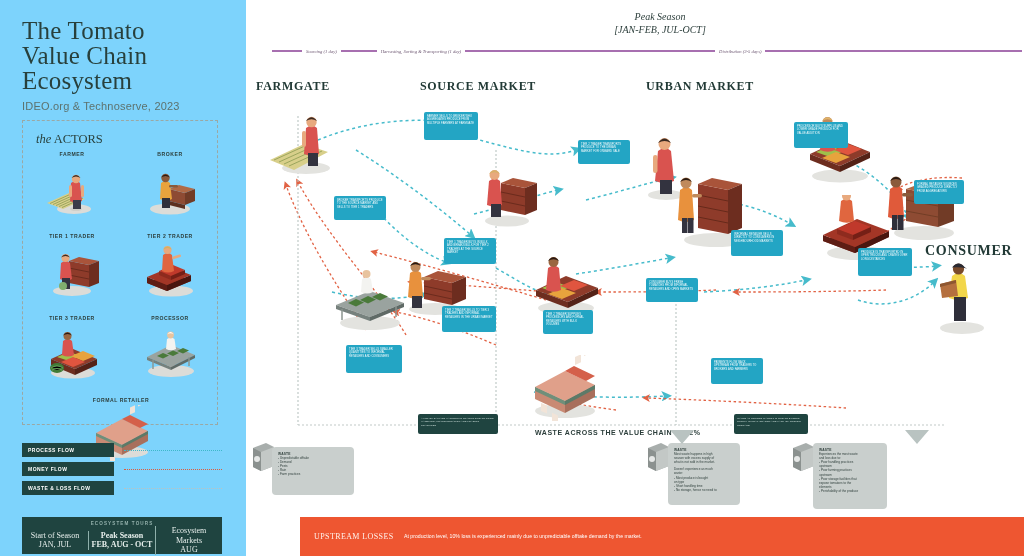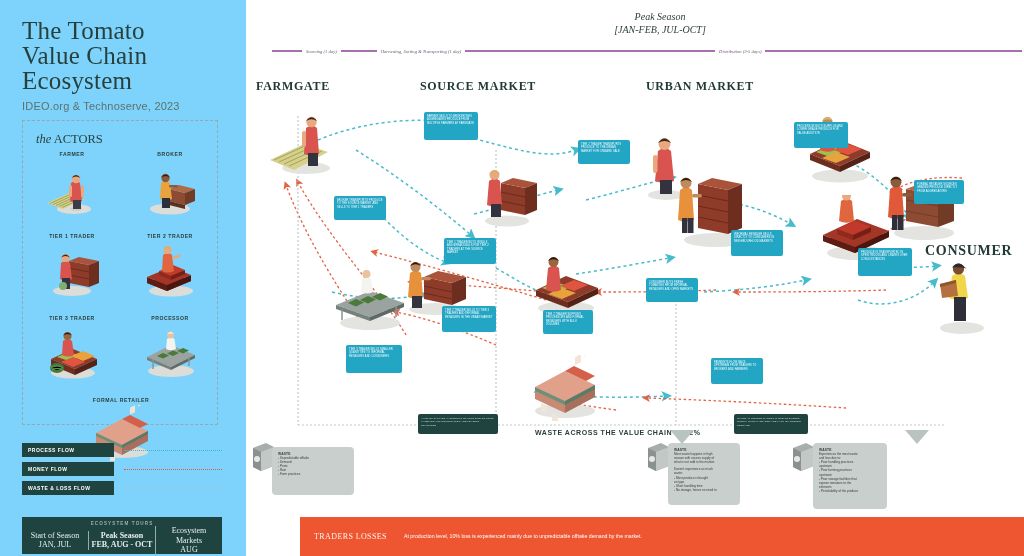--- a/index.html
+++ b/index.html
@@ -690,18 +690,18 @@
   <svg style="position:absolute; left:250px; top:430px; width:774px; height:30px;">
     <g fill="#b9c3c1">
       <polygon points="420,0 444,0 432,14"></polygon>
       <polygon points="655,0 679,0 667,14"></polygon>
       <polygon points="800,0 824,0 812,14"></polygon>
     </g>
   </svg>
 
   <div class="banner">
     <div class="banner-half up">
-      <div class="banner-title">TRADERS LOSSES</div>
+      <div class="banner-title">UPSTREAM LOSSES</div>
       <div class="banner-body">At production level, 10% loss is experienced mainly due to unpredictable offtake demand by the market.</div>
     </div>
   </div>
 
 </div>
 
 </body></html>

